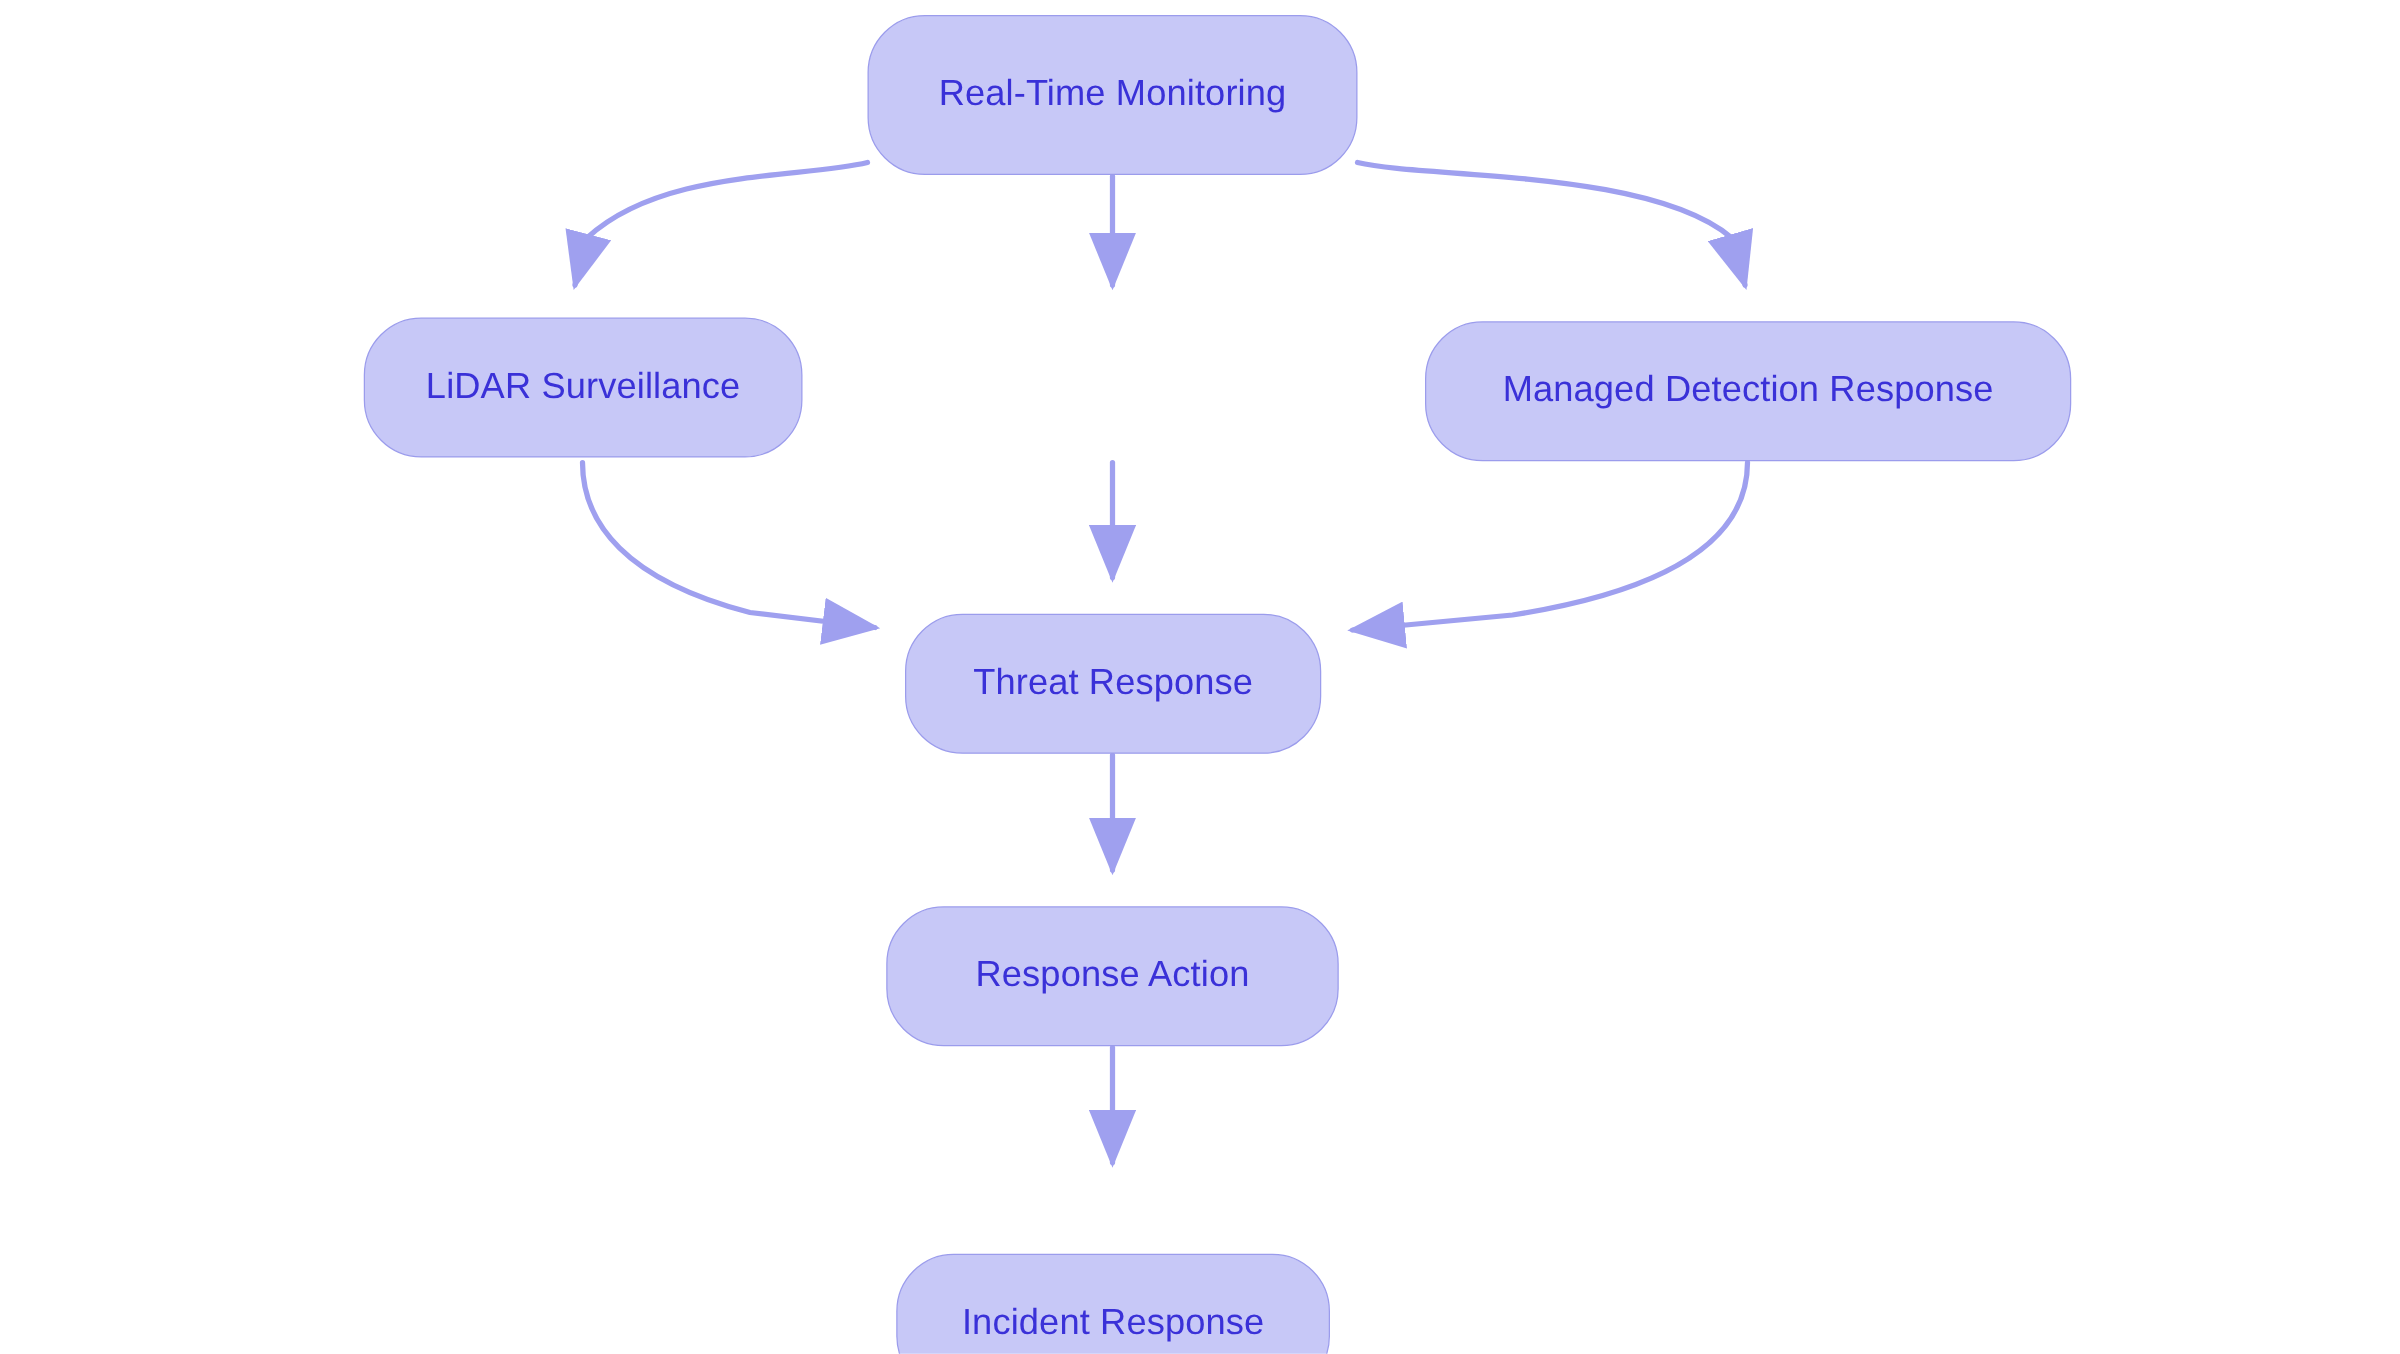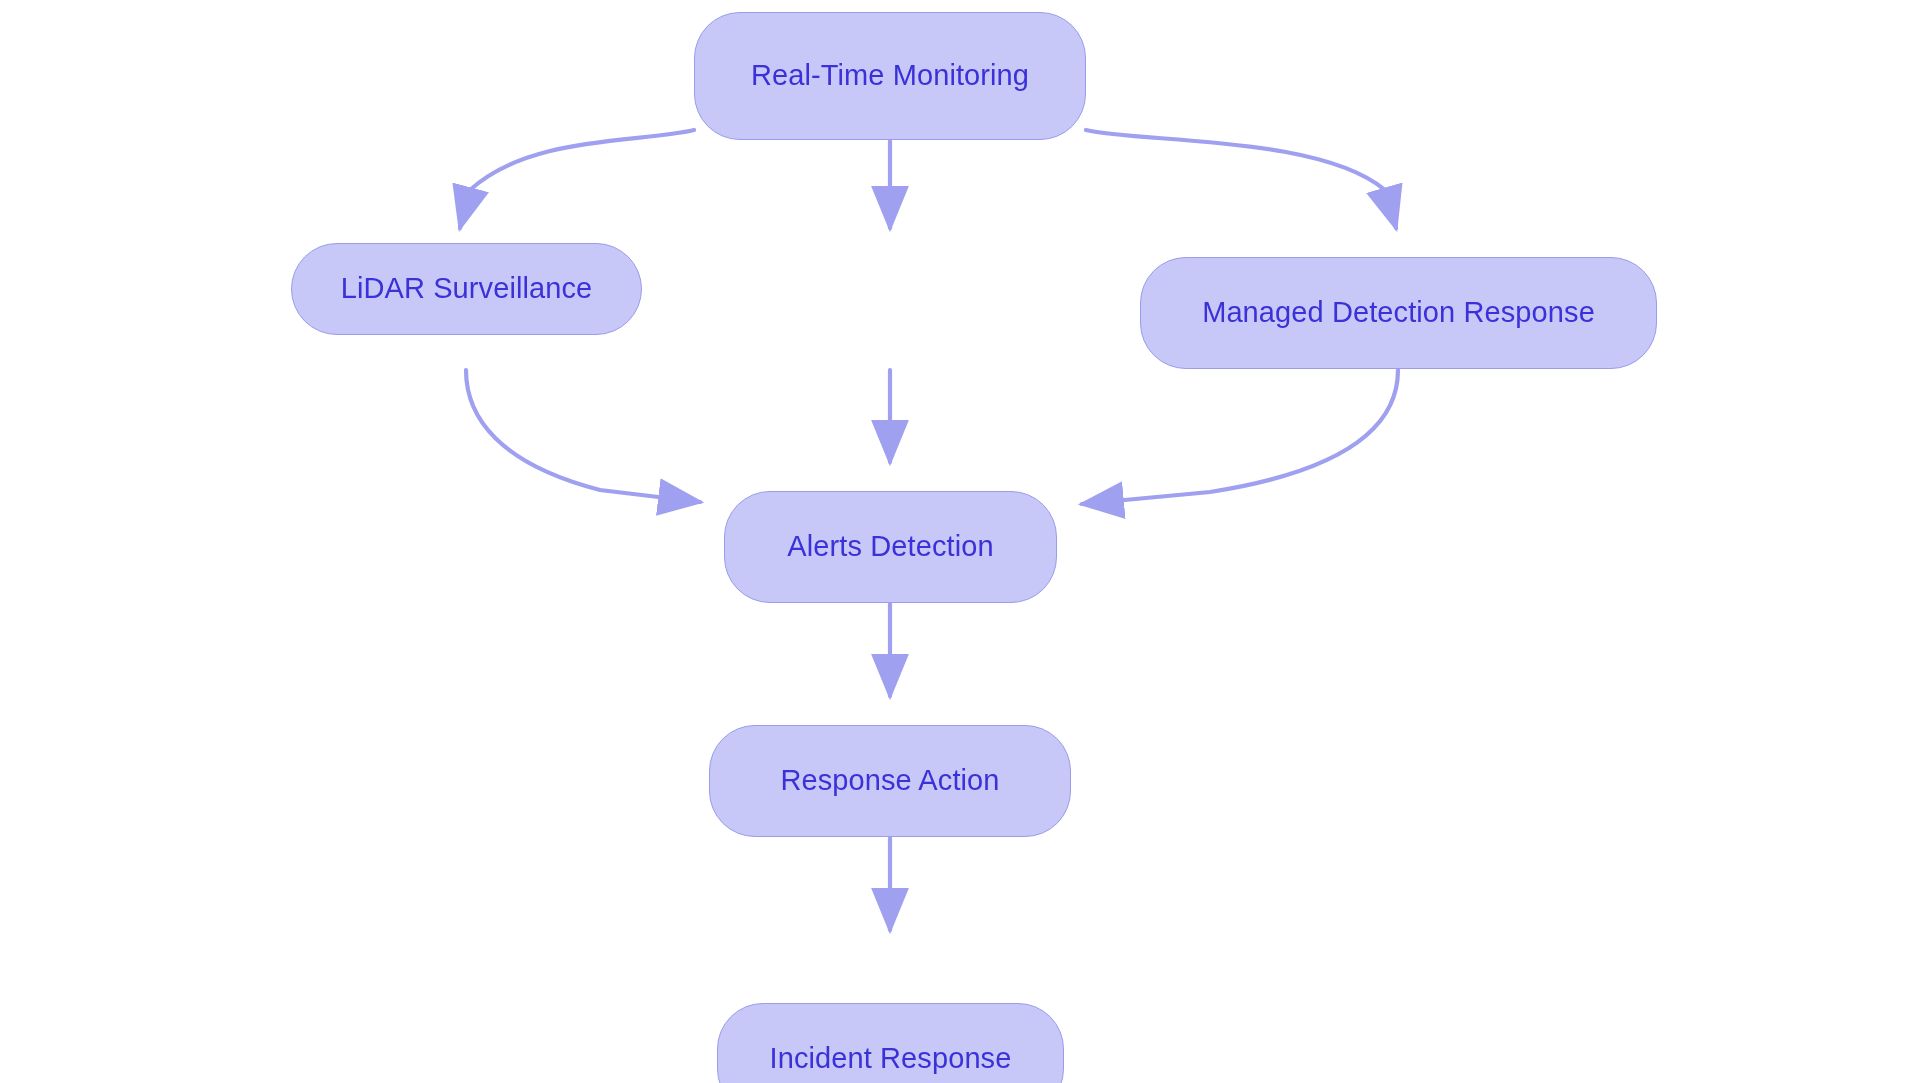--- a/index.html
+++ b/index.html
@@ -74,31 +74,31 @@
 
       <path d="M 890 604 L 890 696"></path>
       <path d="M 890 838 L 890 930"></path>
     </g>
   </svg>
 
   <div class="node" style="left:694px; top:12px; width:392px; height:128px;">
     <span class="node-label">Real-Time Monitoring</span>
   </div>
 
-  <div class="node" style="left:291px; top:243px; width:351px; height:92px;">
+  <div class="node" style="left:291px; top:254px; width:351px; height:112px;">
     <span class="node-label">LiDAR Surveillance</span>
   </div>
 
 
   <div class="node" style="left:1140px; top:257px; width:517px; height:112px;">
     <span class="node-label">Managed Detection Response</span>
   </div>
 
   <div class="node" style="left:724px; top:491px; width:333px; height:112px;">
-    <span class="node-label">Alerts Detection</span>
+    <span class="node-label">Threat Response</span>
   </div>
 
   <div class="node" style="left:709px; top:725px; width:362px; height:112px;">
     <span class="node-label">Response Action</span>
   </div>
 
   <div class="node" style="left:717px; top:958px; width:347px; height:112px;margin-top:45px;">
     <span class="node-label">Incident Response</span>
   </div>
 

